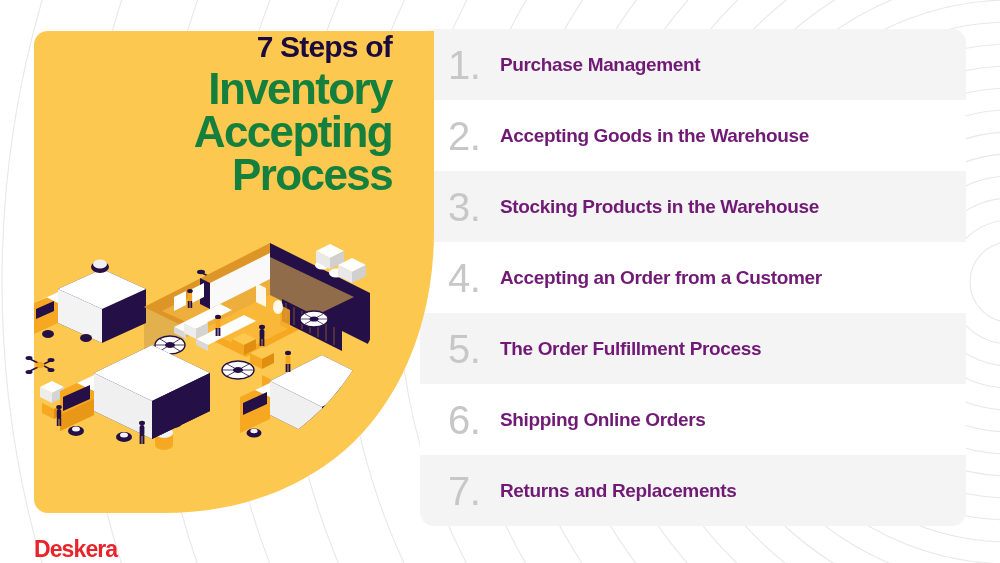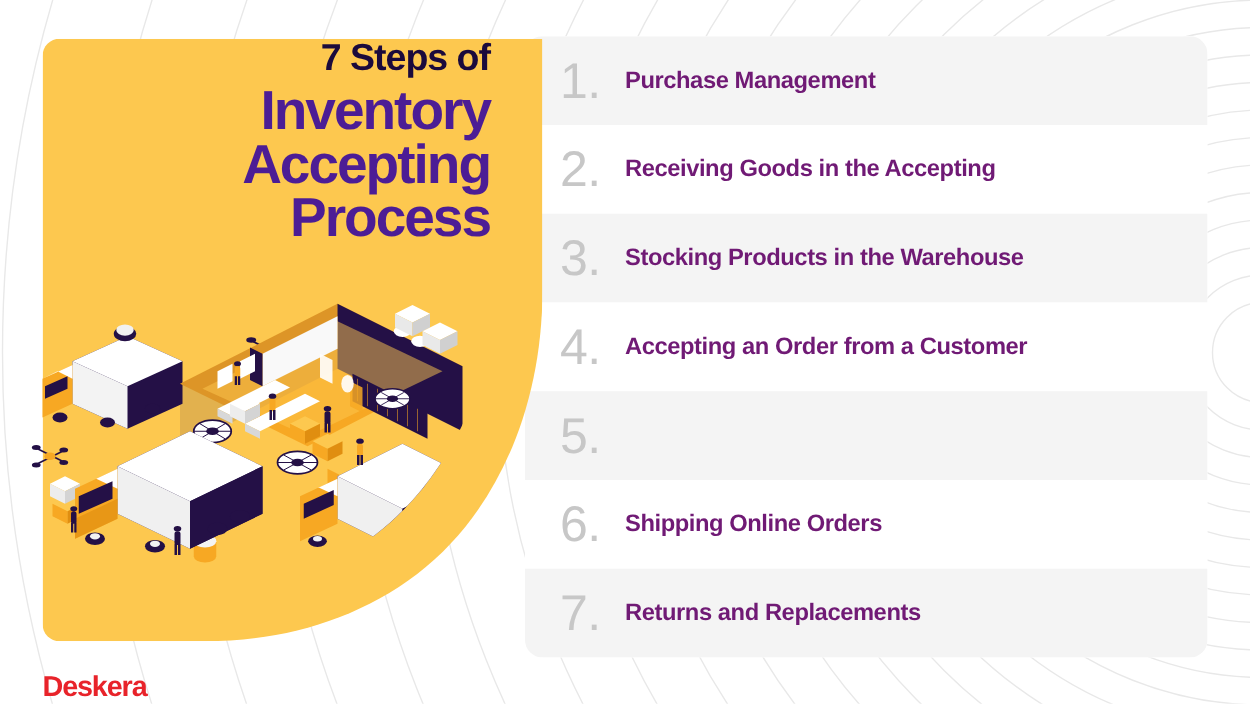--- a/index.html
+++ b/index.html
@@ -73,21 +73,21 @@
     font-size:30px;
     font-weight:bold;
     color:#1b0a3c;
     letter-spacing:-0.8px;
     line-height:1.1;
   }
   #headline{
     margin-top:4px;
     font-size:44px;
     font-weight:bold;
-    color:#4c1d95;
+    color:#15803d;
     letter-spacing:-1.6px;
     line-height:0.98;
     margin-left:46px;
   }
   #headline span{ display:block; }
 
   
   #illustration{
     position:absolute;
     left:24px; top:235px;
@@ -144,35 +144,36 @@
 
 <div id="list-card">
 
   <div class="step-row alt">
     <div class="step-num">1.</div>
     <div class="step-label">Purchase Management</div>
   </div>
 
   <div class="step-row plain">
     <div class="step-num">2.</div>
-    <div class="step-label">Receiving Goods in the Accepting</div>
+    <div class="step-label">Accepting Goods in the Warehouse</div>
   </div>
 
   <div class="step-row alt">
     <div class="step-num">3.</div>
     <div class="step-label">Stocking Products in the Warehouse</div>
   </div>
 
   <div class="step-row plain">
     <div class="step-num">4.</div>
     <div class="step-label">Accepting an Order from a Customer</div>
   </div>
 
   <div class="step-row alt">
     <div class="step-num">5.</div>
+    <div class="step-label">The Order Fulfillment Process</div>
   </div>
 
   <div class="step-row plain">
     <div class="step-num">6.</div>
     <div class="step-label">Shipping Online Orders</div>
   </div>
 
   <div class="step-row alt">
     <div class="step-num">7.</div>
     <div class="step-label">Returns and Replacements</div>

